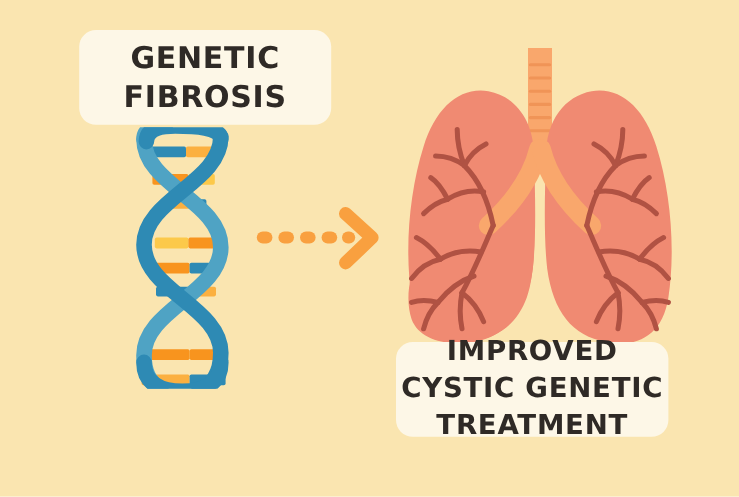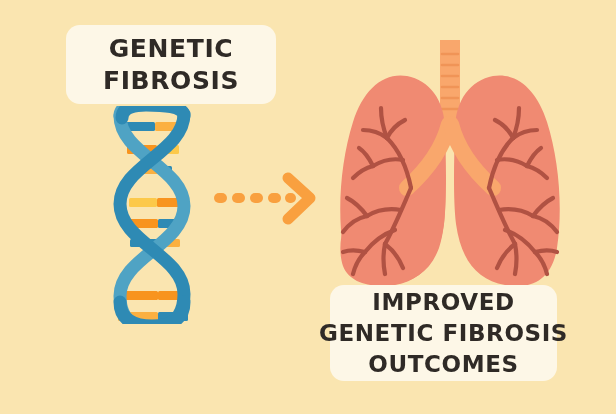--- a/index.html
+++ b/index.html
@@ -44,21 +44,21 @@
     height: 79px;
   }
   #card-genetic-treatment .label-line {
     font-size: 25px;
     line-height: 32px;
   }
   #card-outcomes {
     left: 330px;
     top: 285px;
     width: 227px;
-    height: 96px;
+    height: 79px;
   }
   #card-outcomes .label-line {
     font-size: 23px;
     line-height: 31px;
   }
   
   #dna-helix {
     position: absolute;
     left: 100px;
     top: 106px;
@@ -241,17 +241,17 @@
         <path d="M 210 214 C 216 220, 220 228, 222 236"></path>
         <path d="M 210 214 C 218 212, 226 212, 232 214"></path>
         <path d="M 190 206 C 192 216, 192 226, 190 236"></path>
         <path d="M 190 206 C 182 212, 176 220, 172 230"></path>
       </g>
     </svg>
   </div>
 
   <div class="label-card" id="card-outcomes">
     <div class="label-line">IMPROVED</div>
-    <div class="label-line">GENETIC FIBROSIS</div>
-    <div class="label-line">OUTCOMES</div>
+    <div class="label-line">CYSTIC GENETIC</div>
+    <div class="label-line">TREATMENT</div>
   </div>
 
 </div>
 
 </body></html>

